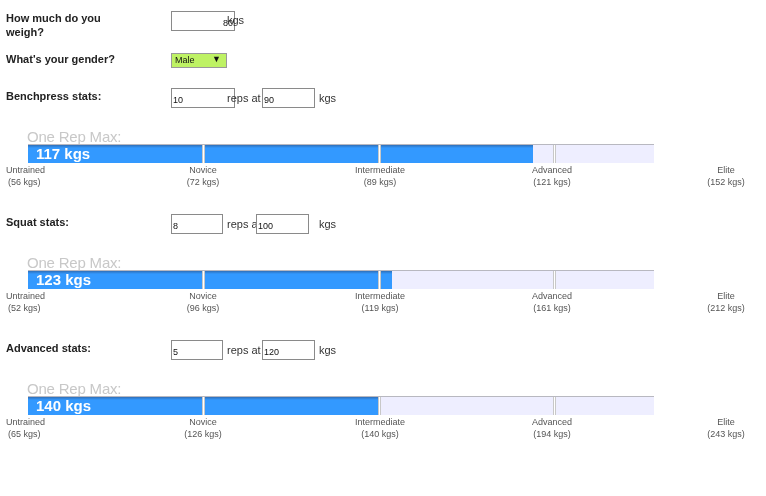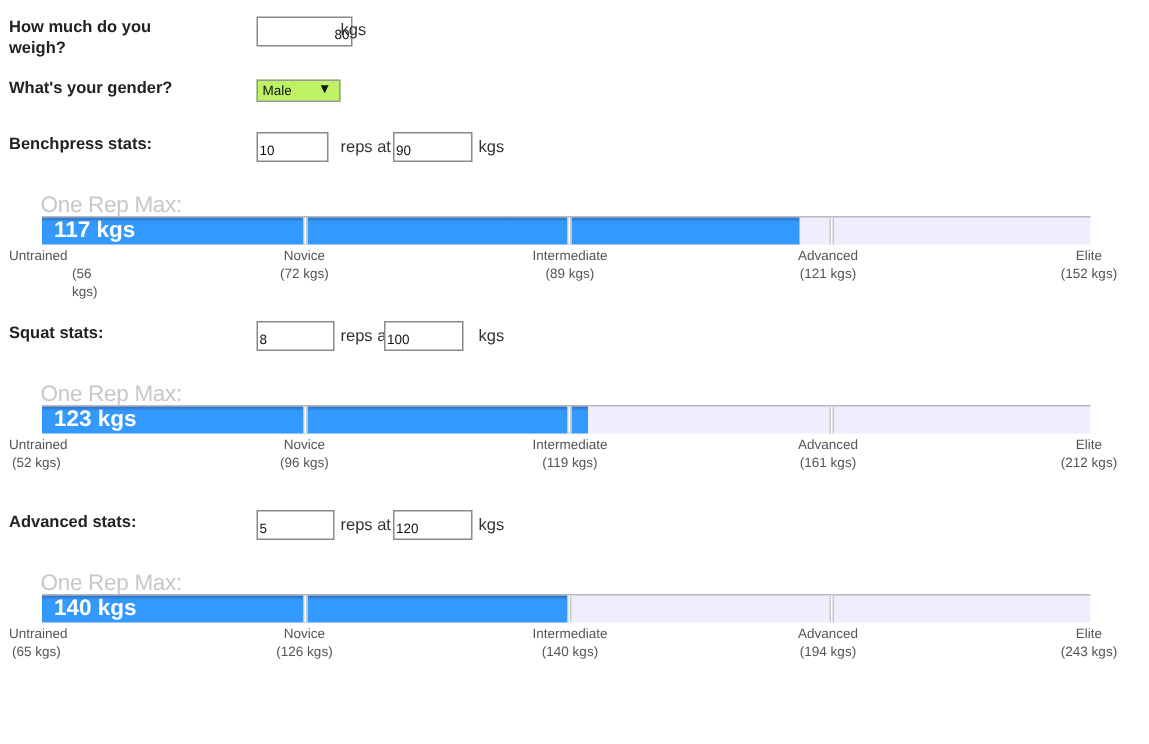--- a/index.html
+++ b/index.html
@@ -6,21 +6,21 @@
     body { width:766px; height:496px; position:relative; overflow:hidden;
            font-family:"Liberation Sans", sans-serif; color:#222; }
     .lbl { position:absolute; left:6px; font-size:11px; font-weight:bold; line-height:14px; color:#222; }
     .inp { position:absolute; height:20px; border:1px solid #8a8a8a; box-sizing:border-box;
            font-family:"Liberation Sans", sans-serif; font-size:9px; padding:3px 1px 0 1px; color:#111; background:#fff; }
     .unit { position:absolute; font-size:11px; color:#333; line-height:14px; }
     .sel { position:absolute; left:171px; top:53px; width:56px; height:15px; border:1px solid #999;
            box-sizing:border-box; font-size:9px; padding:1px 3px; background:#bef264; color:#111; }
     .sel .arrow { position:absolute; right:5px; top:0px; font-size:9px; }
     .orm { position:absolute; left:27px; font-size:15px; color:#c8c8c8; letter-spacing:-0.2px; }
-    .track { position:absolute; left:28px; width:699px; height:19px; background:#eeeeff;
+    .track { position:absolute; left:28px; width:626px; height:19px; background:#eeeeff;
              border-top:1px solid #b8b8c0; box-sizing:border-box; }
     .fill { position:absolute; left:0; top:0; height:18px;
             background:linear-gradient(#2f6fb8 0px, #3399ff 3px, #3399ff 100%); }
     .val { position:absolute; left:8px; top:0px; font-size:15px; font-weight:bold; color:#fff; line-height:18px; }
     .tick { position:absolute; top:0; width:3px; height:18px; box-sizing:border-box;
             border-left:1px solid #c8c8c8; border-right:1px solid #c8c8c8; background:#fff; }
     .lvl { position:absolute; font-size:9px; color:#555; text-align:center; line-height:12px; width:80px; }
     .lvl span { display:block; }
   </style>
 </head>
@@ -35,36 +35,36 @@
 
 <div class="lbl" style="top:52px;">What's your gender?</div>
 <div class="sel">
   <span>Male</span>
   <span class="arrow">▼</span>
 </div>
 
 <div id="lifts">
   <div>
     <div class="lbl" style="top: 89px;">Benchpress stats:</div>
-    <input class="inp" style="left: 171px; width: 48px; top: 88px;" value="10">
+    <input class="inp" style="left: 171px; width: 64px; top: 88px;" value="10">
     <span class="unit" style="left: 227px; top: 91px;">reps at</span>
     <input class="inp" style="left: 262px; width: 53px; top: 88px;" value="90">
     <span class="unit" style="left: 319px; top: 91px;">kgs</span>
     <div class="orm" style="top: 128px;">One Rep Max:</div>
     <div class="track" style="top: 144px;">
       <div class="fill" style="width: 505px;"></div>
       <div class="tick" style="left:174px;"></div>
       <div class="tick" style="left:350px;"></div>
       <div class="tick" style="left:525px;"></div>
       <div class="val">117 kgs</div>
     </div>
     <div>
         <div class="lvl" style="text-align: left; width: 60px; left: 6px; top: 164px;">
           <span>Untrained</span>
-          <span style="padding-left: 2px; margin-left: 40px;">(56 kgs)</span>
+          <span style="padding-left: 2px;">(56 kgs)</span>
         </div>
         <div class="lvl" style="left: 163px; top: 164px;">
           <span>Novice</span>
           <span>(72 kgs)</span>
         </div>
         <div class="lvl" style="left: 340px; top: 164px;">
           <span>Intermediate</span>
           <span>(89 kgs)</span>
         </div>
         <div class="lvl" style="left: 512px; top: 164px;">

